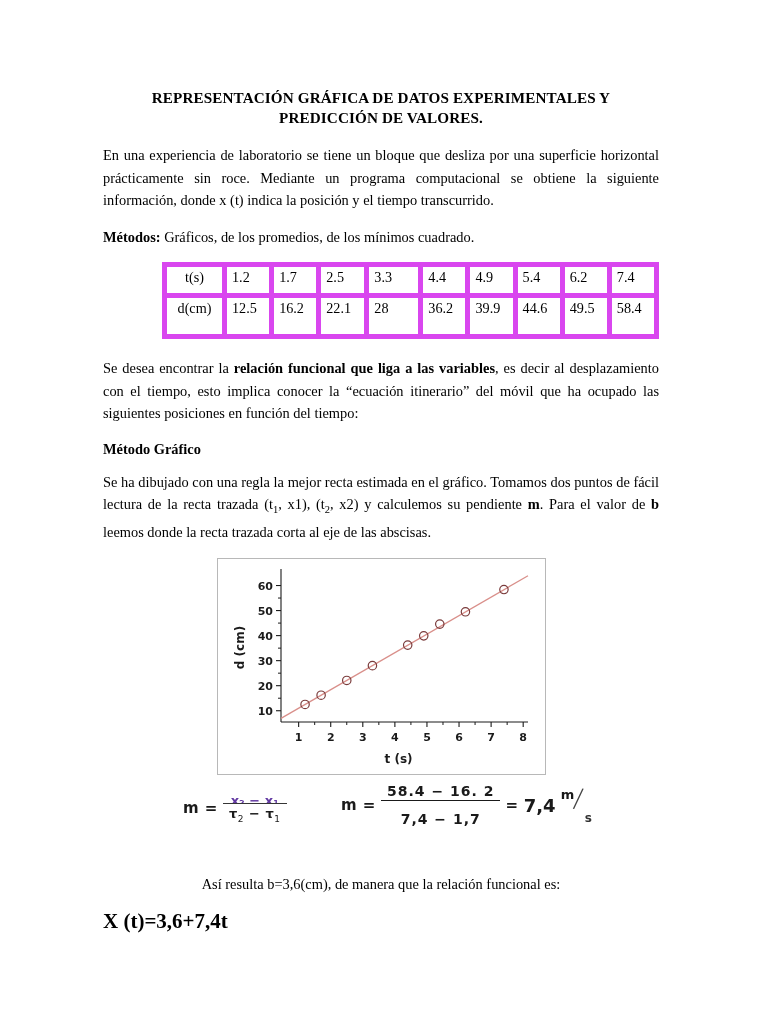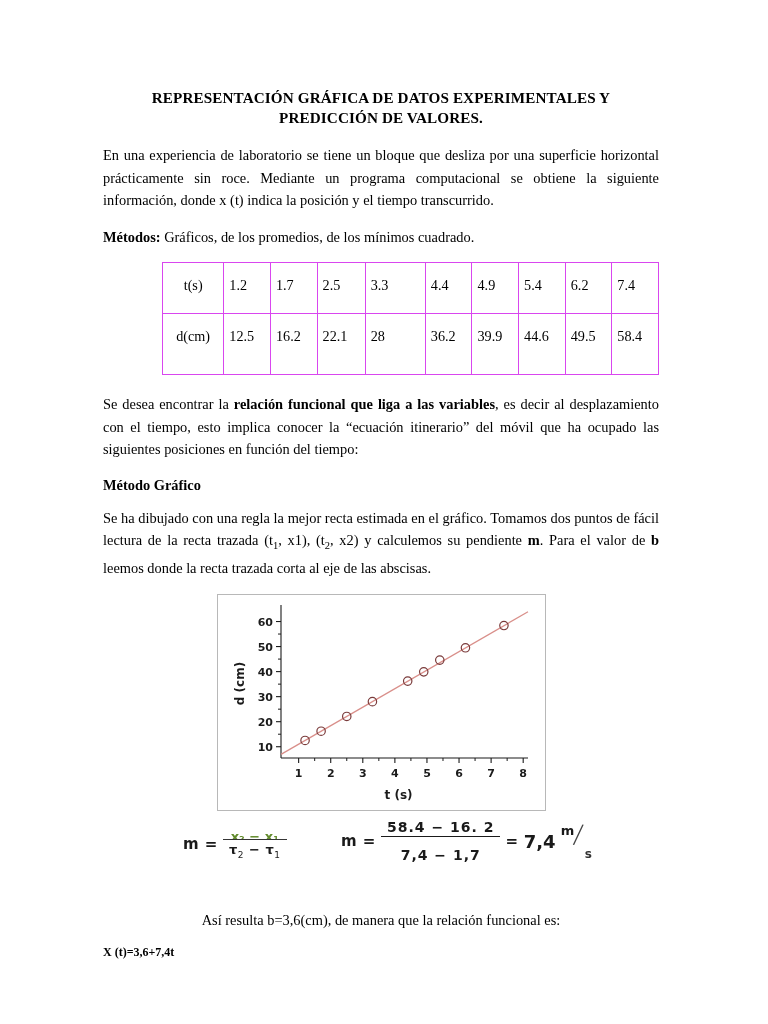--- a/index.html
+++ b/index.html
@@ -64,22 +64,22 @@
   .table-wrap {
     margin: 4px 0 18px 0;
     padding-left: 59px;
   }
   table.data-table {
     border-collapse: collapse;
     font-size: 14.2px;
     table-layout: fixed;
   }
   table.data-table td {
-    border: 1px solid #d946ef;
-    padding: 14px 5px;
+    border: 5px solid #d946ef;
+    padding: 2px 5px;
     white-space: nowrap;
     vertical-align: top;
   }
   table.data-table tr.row-t td { height: 22px; }
   table.data-table tr.row-d td { height: 32px; }
   td.hdr-cell {
     width: 57px;
     text-align: center;
   }
   td.val { text-align: left; }
@@ -146,21 +146,21 @@
     font-weight: bold;
     vertical-align: middle;
     letter-spacing: 0.5px;
   }
   .f-left .num {
     font-size: 13px;
     font-weight: bold;
     
     height: 9px;
     overflow: hidden;
-    color: #4d7c0f;
+    color: #4c1d95;
     opacity: 0.88;
   }
   .f-left .den {
     font-size: 13px;
     font-weight: bold;
     letter-spacing: 0.5px;
   }
   .f-left .ssub { font-size: 9px; vertical-align: sub; font-weight: normal; }
 
   .f-right .num, .f-right .den {
@@ -197,21 +197,21 @@
     font-weight: bold;
     color: #333;
   }
   .res-val {
     font-size: 18px;
     font-weight: bold;
     vertical-align: middle;
   }
 
   .final-eq {
-    font-size: 12px;
+    font-size: 21px;
     font-weight: bold;
     margin: 14px 0 0 0;
   }
 </style>
 </head>
 <body>
 
 <div class="page">
   <div class="content">
 

